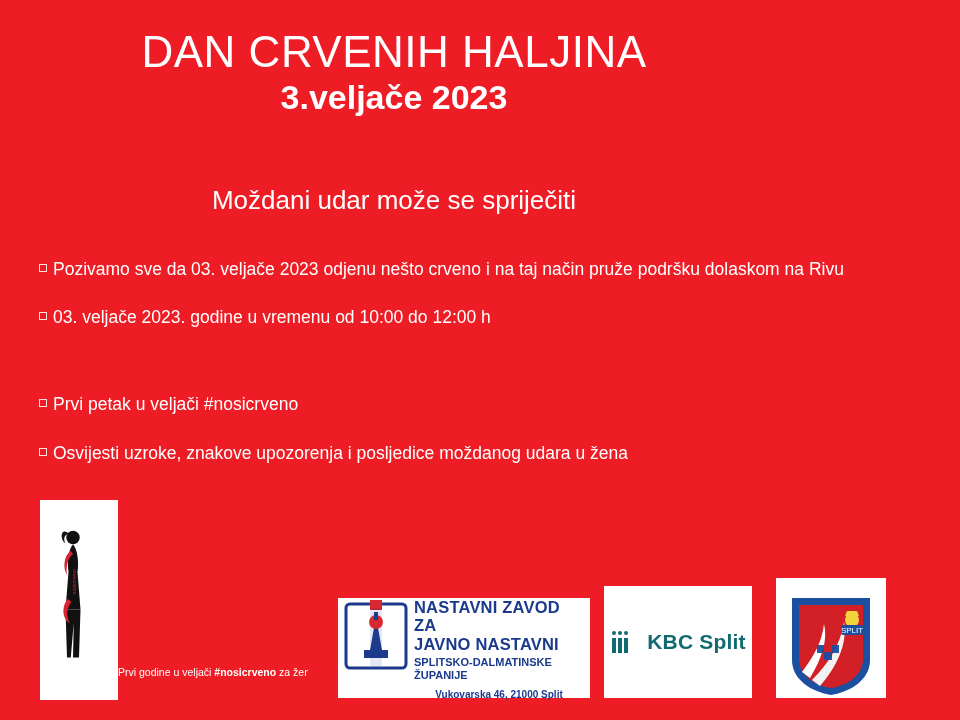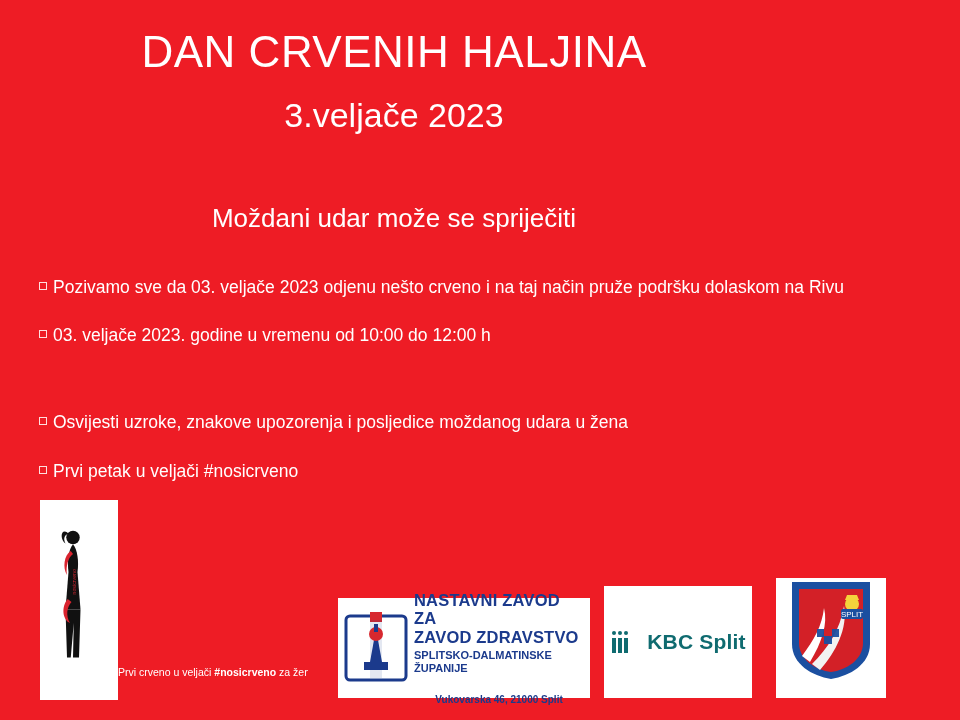--- a/index.html
+++ b/index.html
@@ -26,22 +26,22 @@
   }
   .title-main {
     font-size: 44px;
     line-height: 1.08;
     font-weight: normal;
     letter-spacing: 0.5px;
   }
   .title-sub {
     font-size: 34px;
     line-height: 1.15;
-    font-weight: normal;
-    margin-top: 20px;
+    font-weight: bold;
+    margin-top: 2px;
   }
   .subtitle {
     text-align: center;
     font-size: 26px;
     margin-top: 68px;
     font-weight: normal;
   }
   .bullets {
     margin-top: 42px;
     padding-left: 39px;
@@ -128,22 +128,22 @@
   #logo1 .l1-caption b { color: #ffffff; }
 
   
   #logo2 {
     left: 338px;
     top: 106px;
     width: 252px;
     height: 100px;
     background: #ffffff;
     display: flex;
-    align-items: center;
-    padding: 20px 6px;
+    align-items: flex-start;
+    padding: 0 6px;
   }
   #logo2 .l2-mark {
     width: 64px;
     height: 76px;
     position: relative;
     flex: 0 0 64px;
   }
   #logo2 .l2-text {
     padding-left: 6px;
     color: #1b3a8c;
@@ -155,21 +155,21 @@
     letter-spacing: 0.2px;
   }
   #logo2 .l2-l3 {
     font-size: 11px;
     font-weight: bold;
     margin-top: 3px;
   }
   #logo2 .l2-l4 {
     font-size: 10px;
     font-weight: bold;
-    margin-top: 20px;
+    margin-top: 8px;
     text-align: center;
   }
 
   
   #logo3 {
     left: 604px;
     top: 94px;
     width: 148px;
     height: 112px;
     display: flex;
@@ -189,21 +189,21 @@
     letter-spacing: 0.2px;
   }
 
   
   #logo4 {
     left: 776px;
     top: 86px;
     width: 110px;
     height: 120px;
     display: flex;
-    align-items: flex-start;
+    align-items: flex-end;
     justify-content: center;
   }
   #logo4 .shield-wrap {
     width: 86px;
     height: 104px;
     position: relative;
   }
 </style>
 </head>
 <body>
@@ -227,67 +227,67 @@
     <div class="bullet spacer-after">
       <span class="bullet-marker">
           <i></i>
         </span>
       <span class="bullet-text"> 03. veljače 2023. godine u vremenu od 10:00 do 12:00 h</span>
     </div>
     <div class="bullet">
       <span class="bullet-marker">
           <i></i>
         </span>
-      <span class="bullet-text">Osvijesti uzroke, znakove upozorenja i posljedice moždanog udara u žena</span>
+      <span class="bullet-text">Prvi petak u veljači #nosicrveno</span>
     </div>
     <div class="bullet">
       <span class="bullet-marker">
           <i></i>
         </span>
-      <span class="bullet-text">Prvi petak u veljači #nosicrveno</span>
+      <span class="bullet-text">Osvijesti uzroke, znakove upozorenja i posljedice moždanog udara u žena</span>
     </div>
   </div>
 
   <div class="logos">
 
     <div class="logo-box" id="logo1">
       <div class="l1-left">
         <svg class="l1-silhouette" viewBox="0 0 40 180">
           <circle cx="20" cy="16" r="9" fill="#111111"></circle>
           <path d="M12 9 C4 4, 2 18, 10 24 C6 16, 10 12, 14 11 Z" fill="#111111"></path>
           <path d="M20 25 C14 32, 12 48, 14 62 L26 62 C28 48, 26 32, 20 25 Z" fill="#111111"></path>
           <path d="M14 62 L26 62 L30 112 L10 112 Z" fill="#111111"></path>
           <path d="M10 112 L30 112 L28 176 L20 176 L21 130 L17 176 L12 176 Z" fill="#111111"></path>
           <path d="M17 34 C8 40, 6 56, 12 66 C10 54, 14 42, 20 38 Z" fill="#d9232e"></path>
           <path d="M13 98 C4 108, 6 126, 16 130 C10 120, 12 108, 18 102 Z" fill="#d9232e"></path>
           <text x="24" y="92" fill="#c9232e" font-size="7" font-family="Liberation Sans, sans-serif" transform="rotate(-90 24 92)">nosicrveno</text>
         </svg>
       </div>
       <div class="l1-right">
         <div class="l1-caption">
-          <span>Prvi crveno u veljači </span><b>#nosicrveno</b><span> za žene!</span>
+          <span>Prvi godine u veljači </span><b>#nosicrveno</b><span> za žene!</span>
         </div>
       </div>
     </div>
 
     <div class="logo-box" id="logo2">
       <div class="l2-mark">
         <svg viewBox="0 0 64 76" width="64" height="76">
           <rect x="2" y="6" width="60" height="64" rx="4" fill="#ffffff" stroke="#1b3a8c" stroke-width="3"></rect>
           <rect x="26" y="2" width="12" height="10" fill="#d7282f"></rect>
           <rect x="26" y="10" width="12" height="58" fill="#1b3a8c" opacity="0.12"></rect>
           <path d="M20 60 L44 60 L44 52 L20 52 Z" fill="#1b3a8c"></path>
           <path d="M26 52 L38 52 L34 30 L30 30 Z" fill="#1b3a8c"></path>
           <circle cx="32" cy="24" r="7" fill="#d7282f"></circle>
           <rect x="30" y="14" width="4" height="8" fill="#1b3a8c"></rect>
         </svg>
       </div>
       <div class="l2-text">
         <div class="l2-l1">NASTAVNI ZAVOD ZA</div>
-        <div class="l2-l2">ZAVOD ZDRAVSTVO</div>
+        <div class="l2-l2">JAVNO NASTAVNI</div>
         <div class="l2-l3">SPLITSKO-DALMATINSKE ŽUPANIJE</div>
         <div class="l2-l4">Vukovarska 46, 21000 Split</div>
       </div>
     </div>
 
     <div class="logo-box" id="logo3">
       <div class="l3-mark">
         <svg viewBox="0 0 22 26" width="22" height="26">
           <circle cx="4" cy="4" r="2" fill="#0f6b70"></circle>
           <circle cx="10" cy="4" r="2" fill="#0f6b70"></circle>

